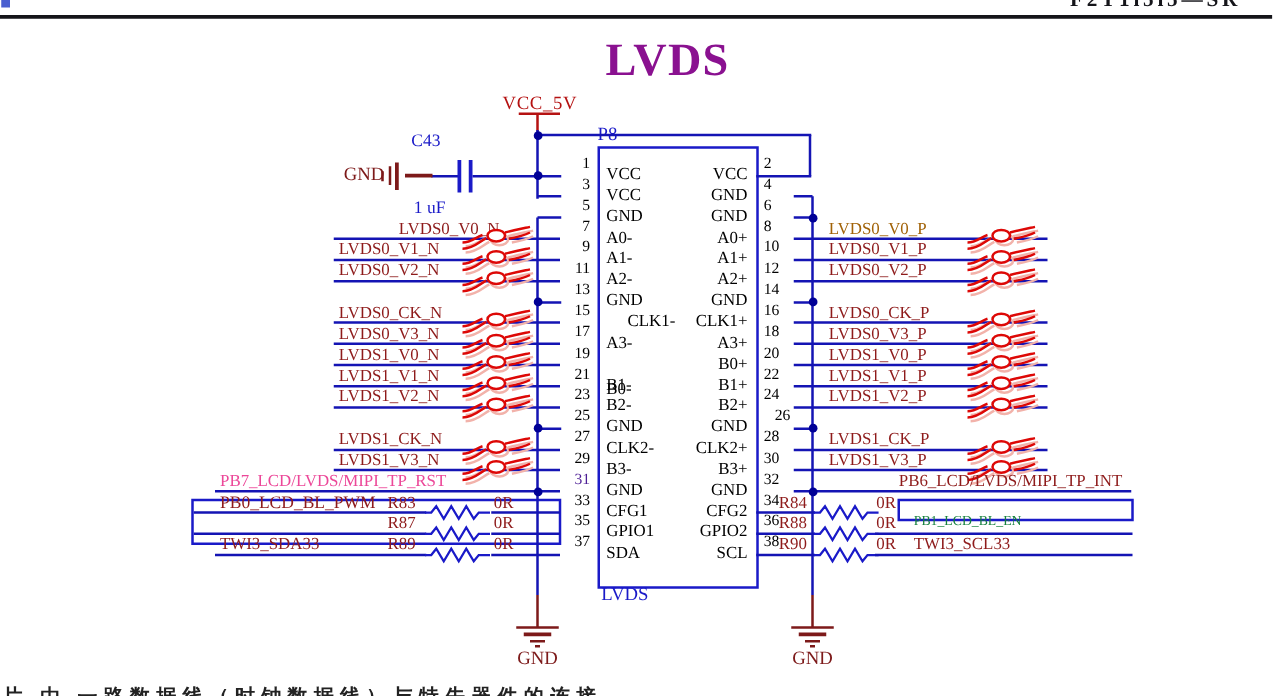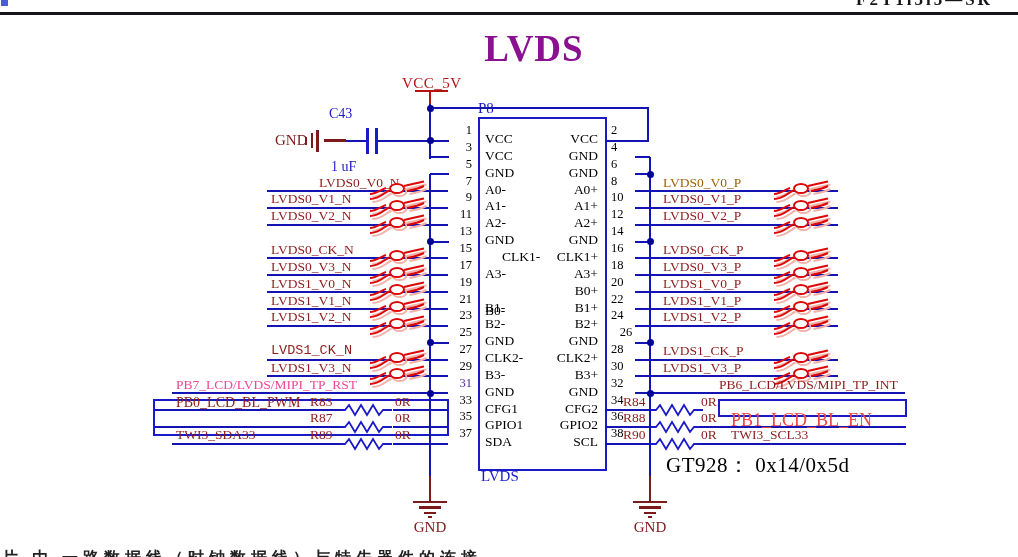--- a/index.html
+++ b/index.html
@@ -34,21 +34,20 @@
   <div class="t" style="left: 329px; top: 106px; font-size: 14px; color: rgb(26, 26, 200);">C43</div>
   <div class="t" style="left: 331px; top: 159px; font-size: 14px; color: rgb(26, 26, 200);">1 uF</div>
 
   <div class="t" style="left: 478px; top: 100px; font-size: 15px; color: rgb(26, 26, 200);">P8</div>
   <div id="conn-box"></div>
   <div class="t" style="left: 481px; top: 468px; font-size: 15px; color: rgb(26, 26, 200);">LVDS</div>
 
   <div id="left-loop-box"></div>
   <div id="right-loop-box"></div>
 
-  <div id="note" class="t">GT928：  0x14/0x5d</div>
 
   <div id="schematic-layer">
       <div style="position: absolute; left: 436px; top: 124px; font-size: 12.5px; color: rgb(0, 0, 0); white-space: nowrap; line-height: 1.1; font-weight: normal; width: 36px; text-align: right;">1</div>
       <div style="position: absolute; left: 611px; top: 124px; font-size: 12.5px; color: rgb(0, 0, 0); white-space: nowrap; line-height: 1.1; font-weight: normal; width: 30px; text-align: left;">2</div>
       <div style="position: absolute; left: 485px; top: 132px; font-size: 13.5px; color: rgb(0, 0, 0); white-space: nowrap; line-height: 1.1; font-weight: normal;">VCC</div>
       <div style="position: absolute; left: 536px; top: 132px; font-size: 13.5px; color: rgb(0, 0, 0); white-space: nowrap; line-height: 1.1; font-weight: normal; width: 62px; text-align: right;">VCC</div>
       <div style="position: absolute; left: 436px; top: 140.85px; font-size: 12.5px; color: rgb(0, 0, 0); white-space: nowrap; line-height: 1.1; font-weight: normal; width: 36px; text-align: right;">3</div>
       <div style="position: absolute; left: 611px; top: 140.85px; font-size: 12.5px; color: rgb(0, 0, 0); white-space: nowrap; line-height: 1.1; font-weight: normal; width: 30px; text-align: left;">4</div>
       <div style="position: absolute; left: 485px; top: 148.85px; font-size: 13.5px; color: rgb(0, 0, 0); white-space: nowrap; line-height: 1.1; font-weight: normal;">VCC</div>
       <div style="position: absolute; left: 536px; top: 148.85px; font-size: 13.5px; color: rgb(0, 0, 0); white-space: nowrap; line-height: 1.1; font-weight: normal; width: 62px; text-align: right;">GND</div>
@@ -327,21 +326,21 @@
       <g fill="none" stroke="#dd0806" stroke-width="2">
       <path d="M1,19 C10,19 15,13 20,10.5"></path>
             <path d="M1,14 C8,14 12,9.5 17,8"></path>
       <ellipse cx="28" cy="8.5" rx="7" ry="4.6" fill="#fff"></ellipse>
       <path d="M35,6 C43,4 48,3 55,1.5"></path>
             <path d="M38,11 C46,9.5 51,8 55,6"></path>
     </g>
     </svg>
       </div>
       <div style="position: absolute; left: 267px; top: 358.55px; width: 181px; height: 2px; background: rgb(20, 20, 180);"></div>
-      <div style="position: absolute; left: 271px; top: 344.05px; font-size: 13.5px; color: rgb(142, 27, 27); white-space: nowrap; line-height: 1.1; font-weight: normal; font-family: Liberation Mono, monospace;">LVDS1_CK_N</div>
+      <div style="position: absolute; left: 271px; top: 344.05px; font-size: 13.5px; color: rgb(142, 27, 27); white-space: nowrap; line-height: 1.1; font-weight: normal;">LVDS1_CK_N</div>
       <div style="position: absolute; left: 369px; top: 348.55px;">
         <svg width="60" height="25" viewBox="0 0 60 25">
       <g transform="translate(2.5,3)">
             <g fill="none" stroke="#f2b2aa" stroke-width="2">
       <path d="M1,19 C10,19 15,13 20,10.5"></path>
               <path d="M1,14 C8,14 12,9.5 17,8"></path>
       <ellipse cx="28" cy="8.5" rx="7" ry="4.6" fill="none"></ellipse>
       <path d="M35,6 C43,4 48,3 55,1.5"></path>
               <path d="M38,11 C46,9.5 51,8 55,6"></path>
     </g>
@@ -640,21 +639,21 @@
       <div style="position: absolute; left: 701px; top: 394.6px; font-size: 13.5px; color: rgb(142, 27, 27); white-space: nowrap; line-height: 1.1; font-weight: normal;">0R</div>
       <div style="position: absolute; left: 605px; top: 425.95px; width: 47px; height: 2px; background: rgb(20, 20, 180);"></div>
       <div style="position: absolute; left: 651px; top: 419.95px;">
         <svg width="52" height="14" viewBox="0 0 52 14">
           <polyline points="0,7 5,7 9,2 15,12 21,2 27,12 33,2 39,12 43,7 52,7" fill="none" stroke="#1a1ac8" stroke-width="1.8"></polyline>
         </svg>
       </div>
       <div style="position: absolute; left: 623px; top: 411.45px; font-size: 13.5px; color: rgb(142, 27, 27); white-space: nowrap; line-height: 1.1; font-weight: normal;">R88</div>
       <div style="position: absolute; left: 701px; top: 411.45px; font-size: 13.5px; color: rgb(142, 27, 27); white-space: nowrap; line-height: 1.1; font-weight: normal;">0R</div>
       <div style="position: absolute; left: 700px; top: 425.95px; width: 206px; height: 2px; background: rgb(20, 20, 180);"></div>
-      <div style="position: absolute; left: 731px; top: 411.45px; font-size: 18px; color: #ef4444; white-space: nowrap; line-height: 1.1; font-weight: normal;">PB1_LCD_BL_EN</div>
+      <div style="position: absolute; left: 731px; top: 411.45px; font-size: 11px; color: #15803d; white-space: nowrap; line-height: 1.1; font-weight: normal;">PB1_LCD_BL_EN</div>
       <div style="position: absolute; left: 605px; top: 442.8px; width: 47px; height: 2px; background: rgb(20, 20, 180);"></div>
       <div style="position: absolute; left: 651px; top: 436.8px;">
         <svg width="52" height="14" viewBox="0 0 52 14">
           <polyline points="0,7 5,7 9,2 15,12 21,2 27,12 33,2 39,12 43,7 52,7" fill="none" stroke="#1a1ac8" stroke-width="1.8"></polyline>
         </svg>
       </div>
       <div style="position: absolute; left: 623px; top: 428.3px; font-size: 13.5px; color: rgb(142, 27, 27); white-space: nowrap; line-height: 1.1; font-weight: normal;">R90</div>
       <div style="position: absolute; left: 701px; top: 428.3px; font-size: 13.5px; color: rgb(142, 27, 27); white-space: nowrap; line-height: 1.1; font-weight: normal;">0R</div>
       <div style="position: absolute; left: 700px; top: 442.8px; width: 206px; height: 2px; background: rgb(20, 20, 180);"></div>
       <div style="position: absolute; left: 731px; top: 428.3px; font-size: 13.5px; color: rgb(142, 27, 27); white-space: nowrap; line-height: 1.1; font-weight: normal;">TWI3_SCL33</div>

